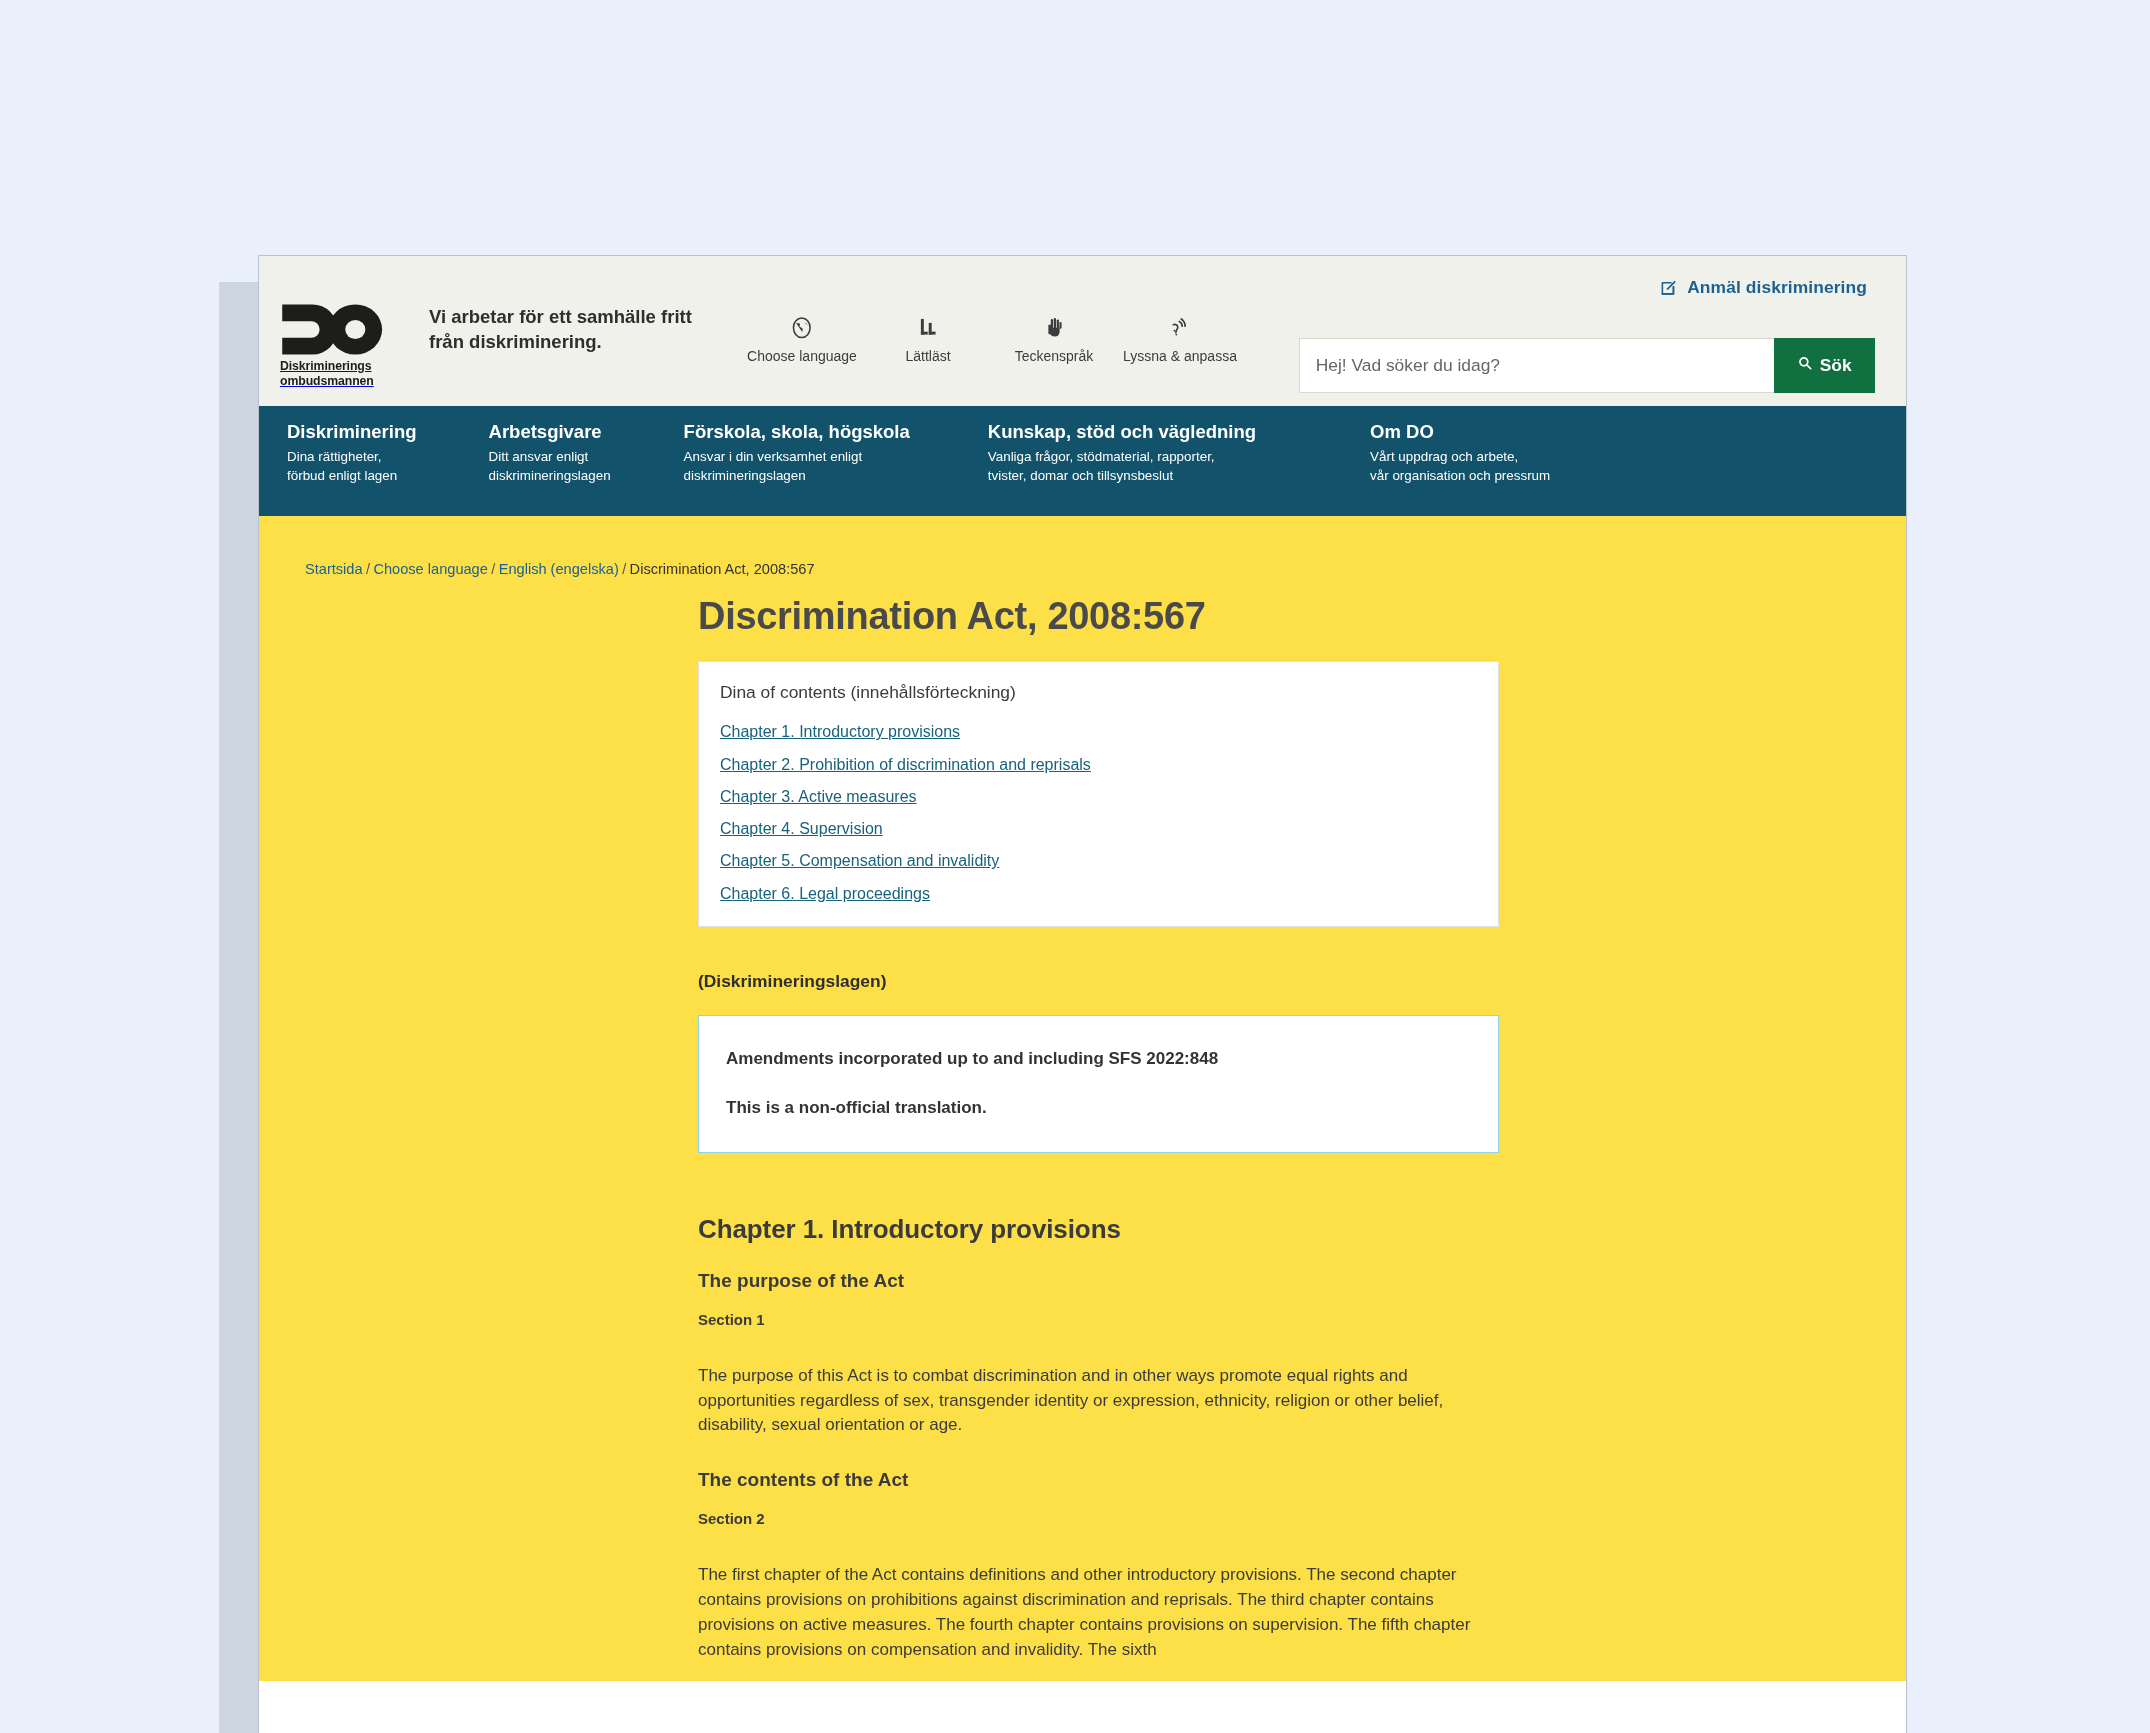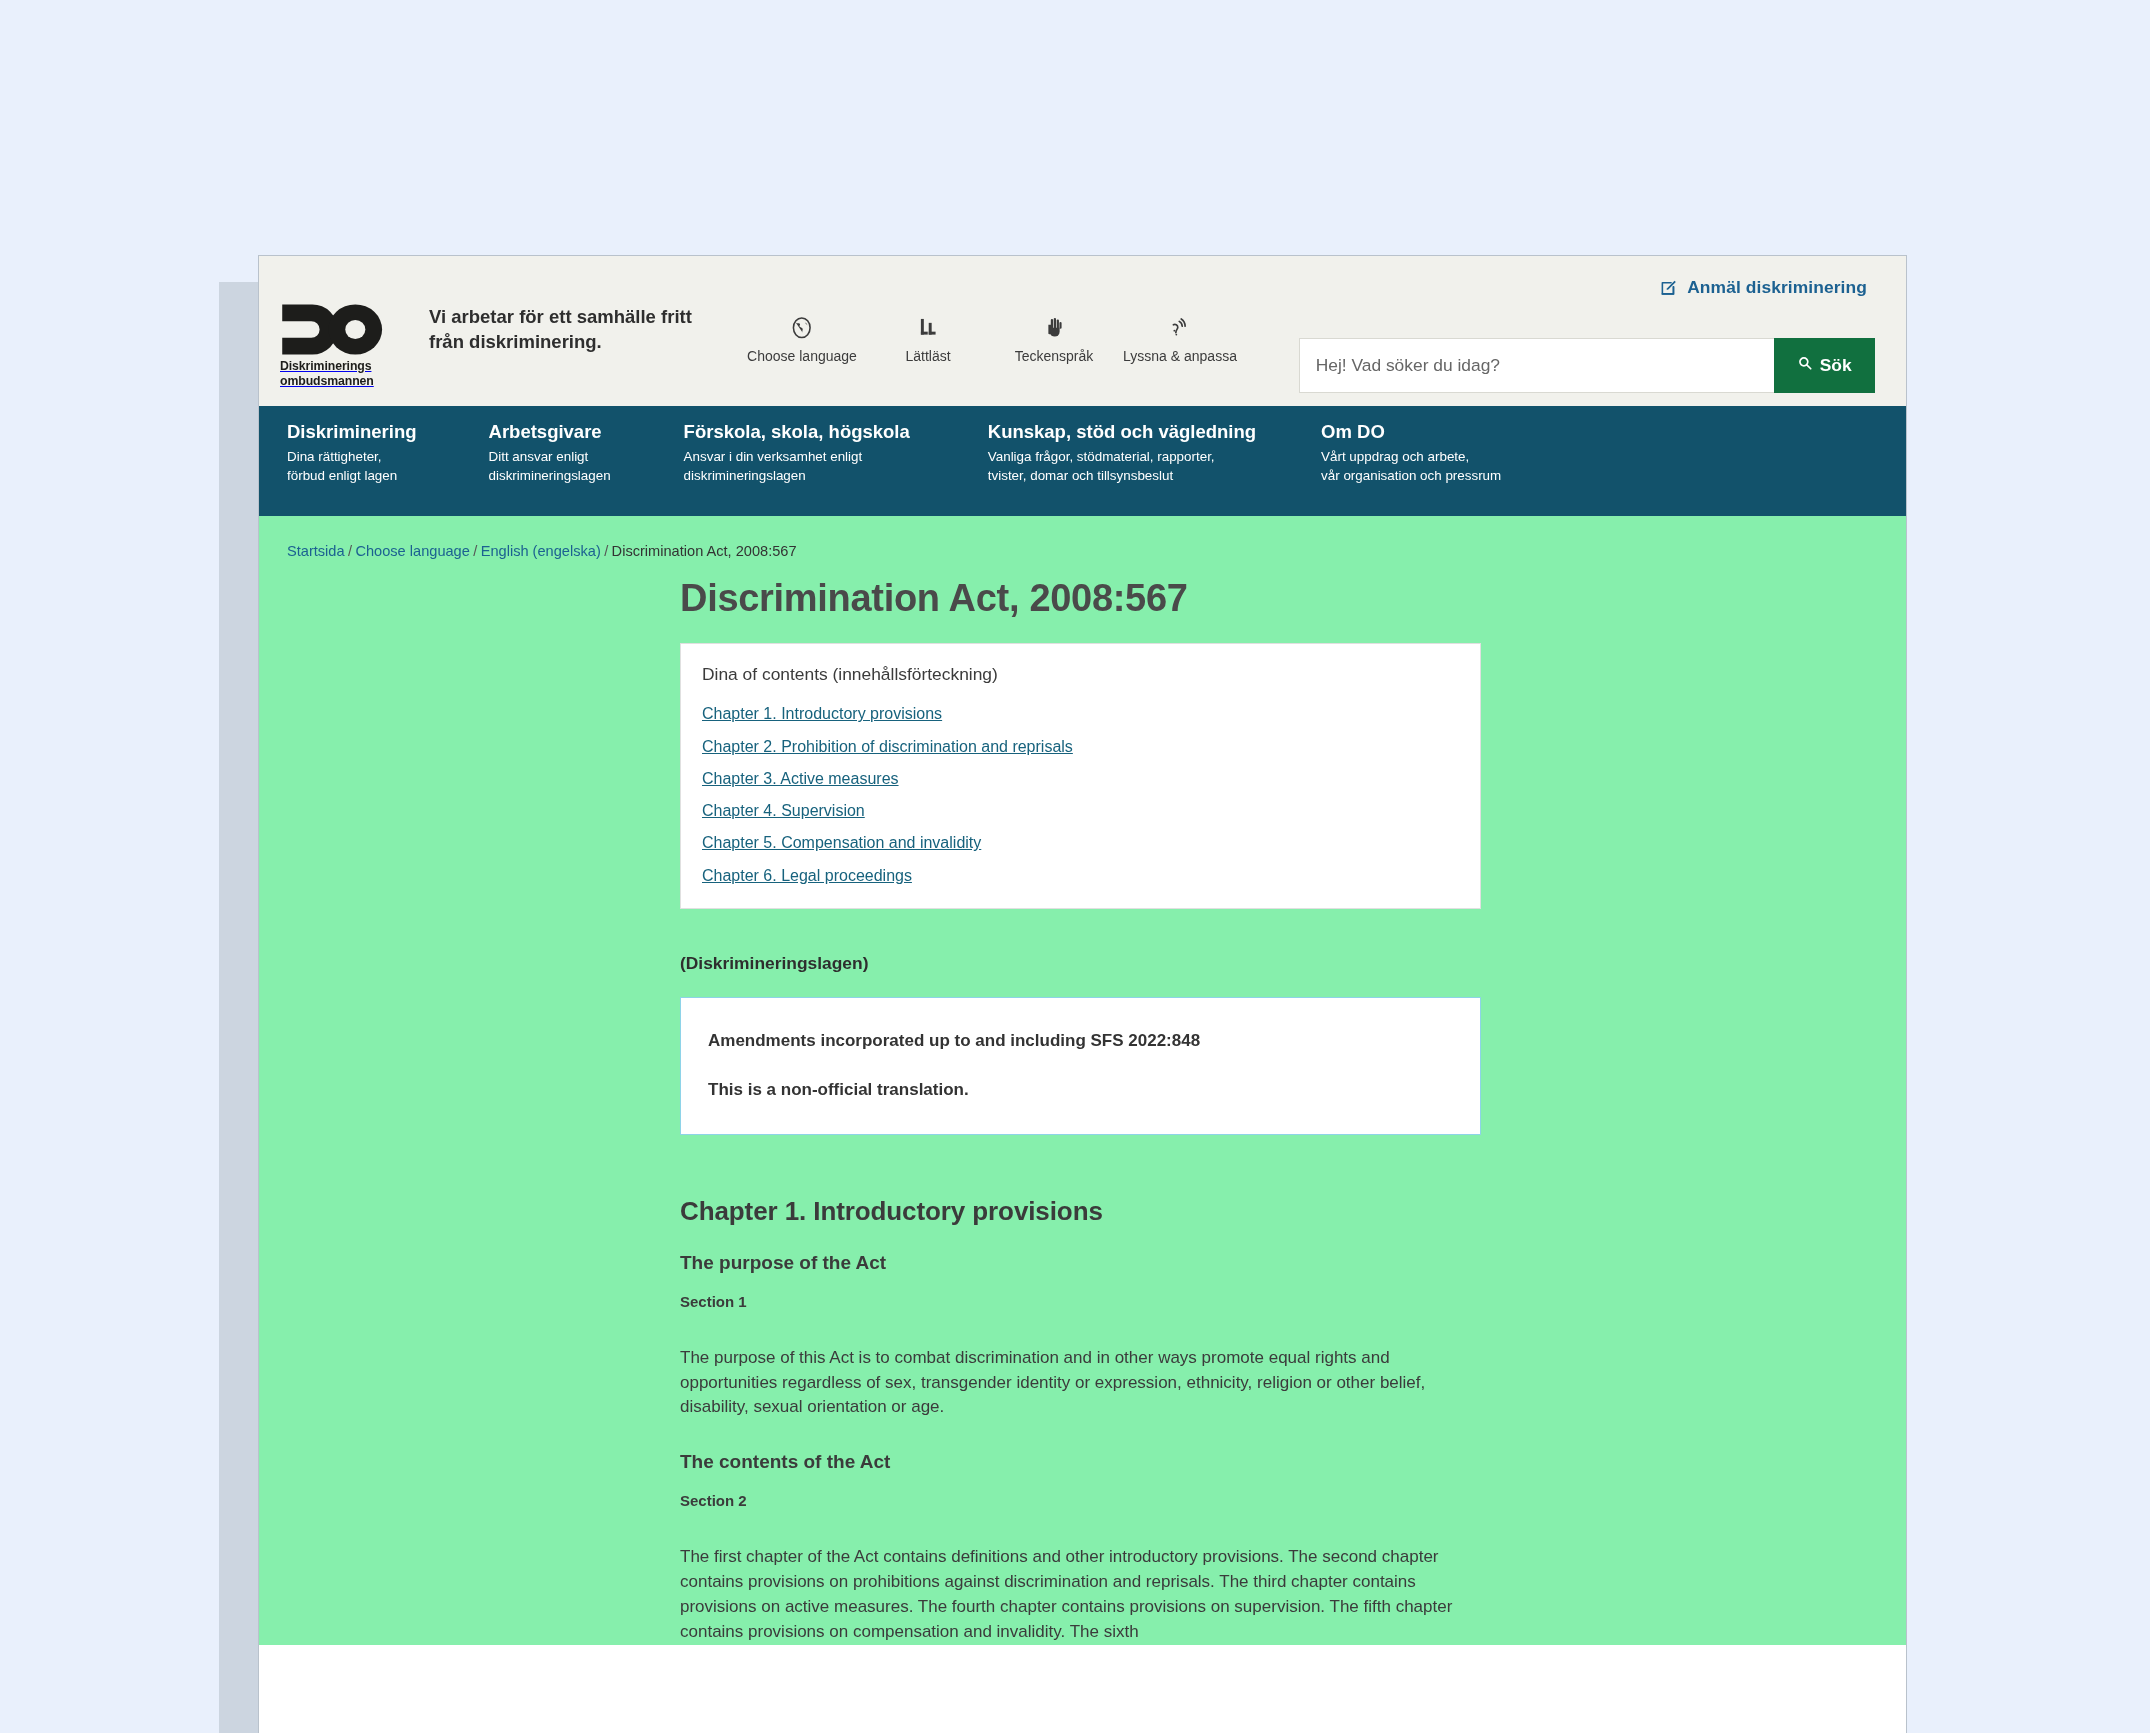--- a/index.html
+++ b/index.html
@@ -102,24 +102,24 @@
     display: block; color: #ffffff; font-size: 18.5px; font-weight: bold; line-height: 1.15;
     margin-bottom: 5.6px; white-space: nowrap;
   }
   .nav-item .ns {
     display: block; color: #ffffff; font-size: 13.4px; line-height: 1.42; white-space: pre-line;
   }
   #nav-0 { margin-left: 28px; }
   #nav-1 { margin-left: 72px; }
   #nav-2 { margin-left: 73px; }
   #nav-3 { margin-left: 78px; }
-  #nav-4 { margin-left: 65px; }
-
-  
-  #content { background: #86efac; padding: 0; }
+  #nav-4 { margin-left: 114px; }
+
+  
+  #content { background: #fde047; padding: 18px; }
 
   #breadcrumb {
     font-size: 14.6px; color: #333; padding: 27px 0 0 28px; white-space: nowrap;
   }
   #breadcrumb a { color: #1c6191; text-decoration: none; }
   #breadcrumb .sep { color: #555; margin: 0 3.4px; }
 
   #article { width: 801px; margin-left: 421px; padding-top: 19px; }
 
   #page-title {

